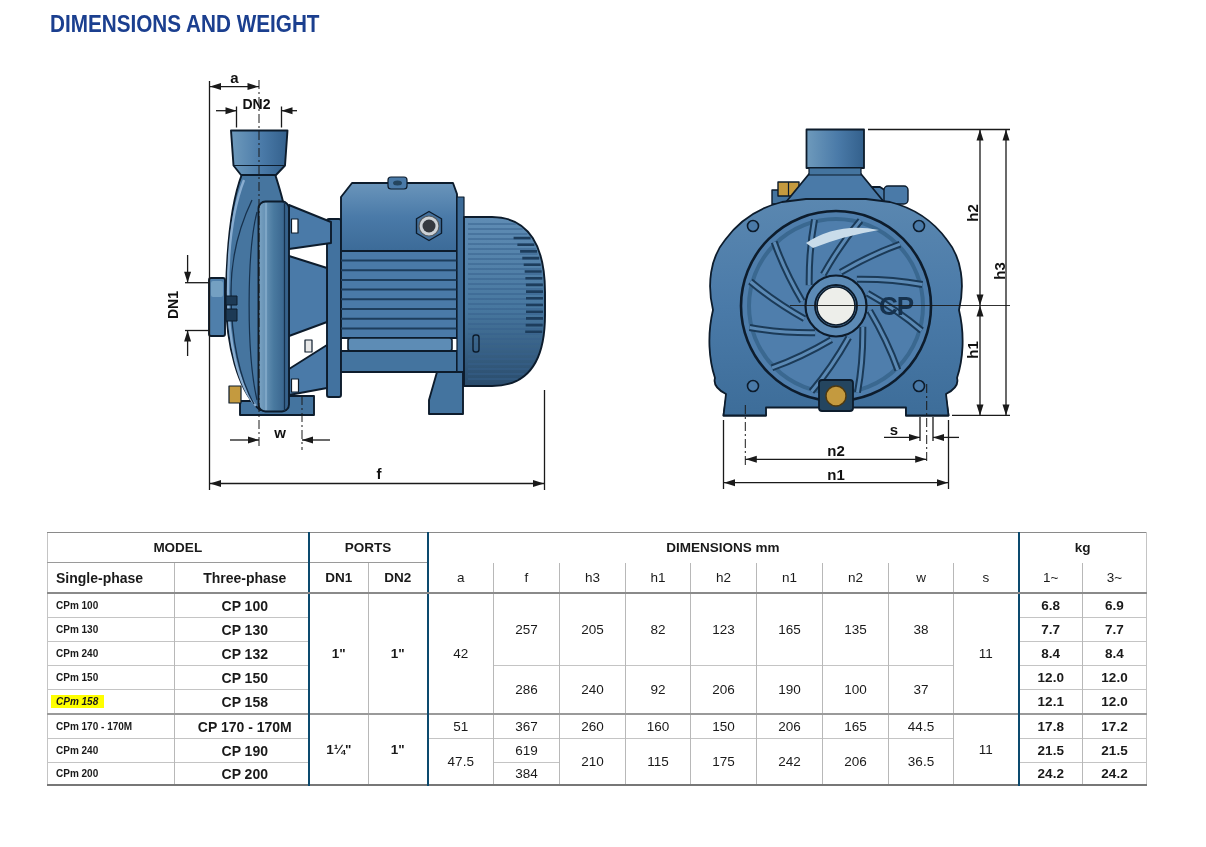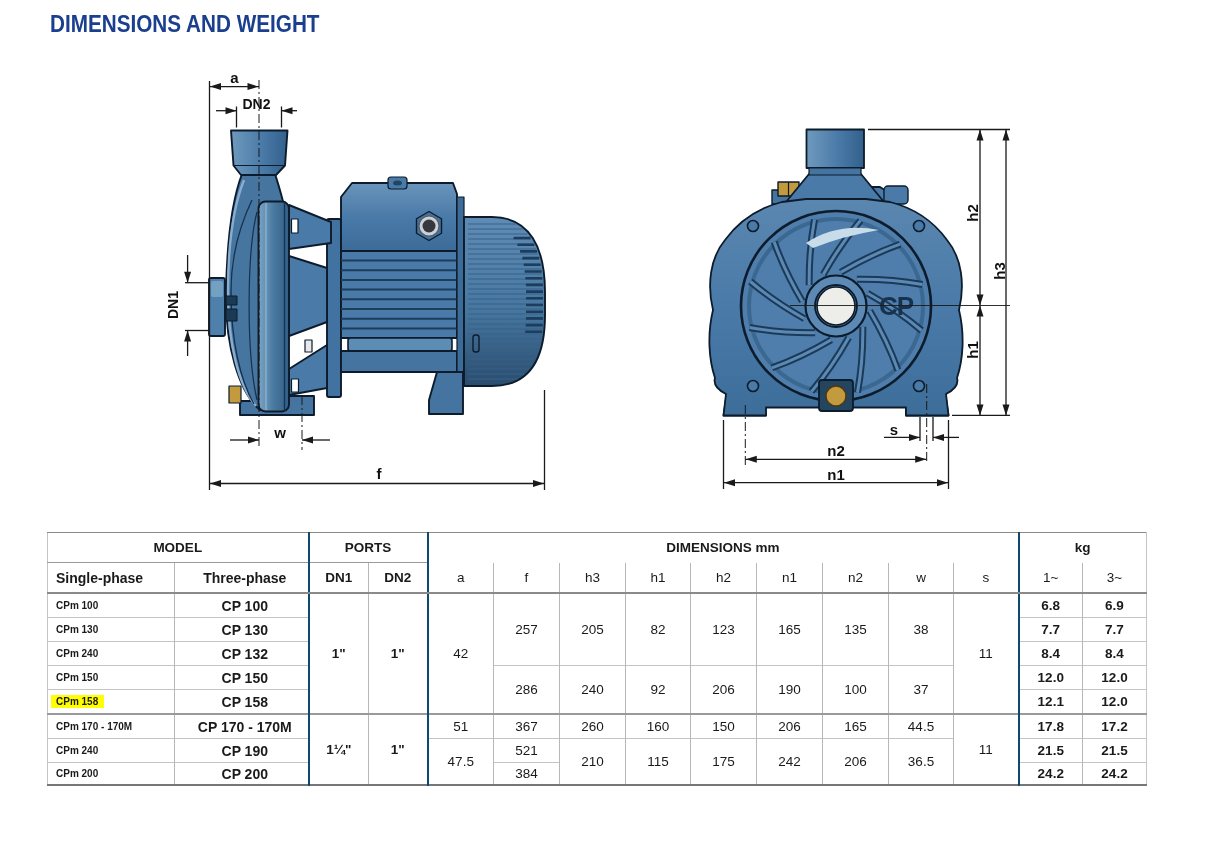--- a/index.html
+++ b/index.html
@@ -5,21 +5,21 @@
 html,body{margin:0;padding:0;background:#ffffff;}
 body{width:1206px;height:847px;position:relative;font-family:"Liberation Sans",sans-serif;overflow:hidden;}
 #title{position:absolute;left:50px;top:11px;font-size:23px;font-weight:bold;color:#1b3f8f;transform:scaleX(0.9);transform-origin:0 0;white-space:nowrap;}
 #draw{position:absolute;left:130px;top:60px;}
 #tbl{position:absolute;left:47px;top:532px;}
 table{border-collapse:collapse;table-layout:fixed;font-family:"Liberation Sans",sans-serif;color:#1a1a1a;}
 td,th{padding:0;margin:0;overflow:hidden;white-space:nowrap;text-align:center;vertical-align:middle;font-size:13.5px;}
 .b{font-weight:bold;}
 .mh{text-align:left;padding-left:8px;font-weight:bold;font-size:10px;}
 .m2{text-align:center;padding-left:7px;font-weight:bold;font-size:14px;}
-.hl{background:#ffff00;display:inline-block;padding:1px 6px 1px 5px;margin-left:-5px;}
+.hl{background:#ffff00;display:inline-block;padding:1px 6px 1px 5px;margin-left:-5px;font-style:italic;}
 table{border-top:1px solid #8a8a8a;border-bottom:2px solid #777;border-left:1px solid #c4c4c4;border-right:1px solid #c4c4c4;}
 .h1r td{height:29px;font-size:13.5px;}
 .h2r td{height:29px;border-bottom:2px solid #8a8a8a;}
 .h2r td.mh,.h2r td.m2{font-size:14px;margin-top:44px;}
 .bm,.bp{border-bottom:1px solid #9a9a9a;}
 .vmaj{border-left:2px solid #0c4a6e;}
 .vmin{border-left:1px solid #b8b8b8;}
 .dr td{height:23px;border-top:1px solid #c4c4c4;}
 .dr.first td{border-top:none;}
 .dr.grp td{border-top:2px solid #9a9a9a;}
@@ -330,21 +330,21 @@
           <td class="vmin">165</td>
           <td class="vmin">44.5</td>
 <td rowspan="3" class="vmin">11</td>
 <td class="b vmaj">17.8</td>
           <td class="b vmin">17.2</td>
         </tr>
 <tr class="dr">
           <td class="mh">CPm 240</td>
           <td class="m2 vmin">CP 190</td>
 <td rowspan="2" class="vmaj">47.5</td>
-          <td class="vmin">521</td>
+          <td class="vmin">619</td>
           <td rowspan="2" class="vmin">210</td>
           <td rowspan="2" class="vmin">115</td>
           <td rowspan="2" class="vmin">175</td>
           <td rowspan="2" class="vmin">242</td>
           <td rowspan="2" class="vmin">206</td>
           <td rowspan="2" class="vmin">36.5</td>
 <td class="b vmaj">21.5</td>
           <td class="b vmin">21.5</td>
         </tr>
 <tr class="dr">

